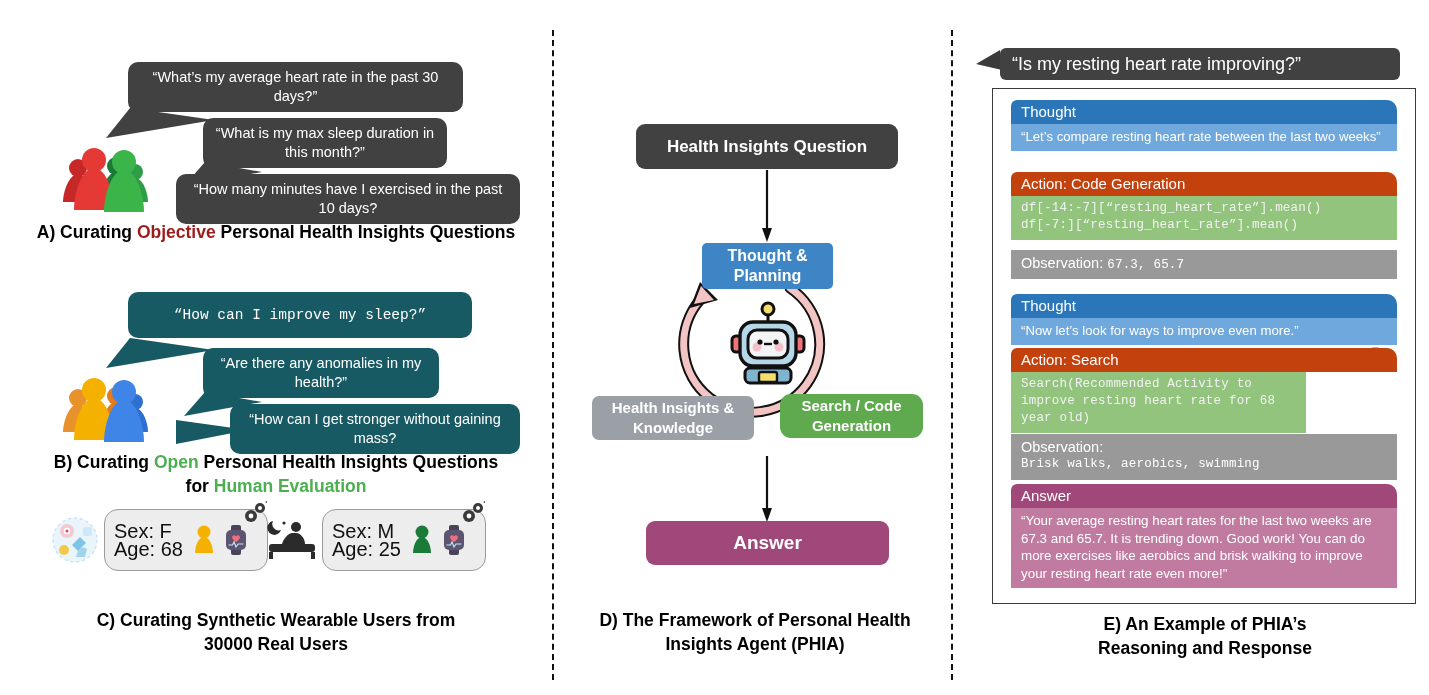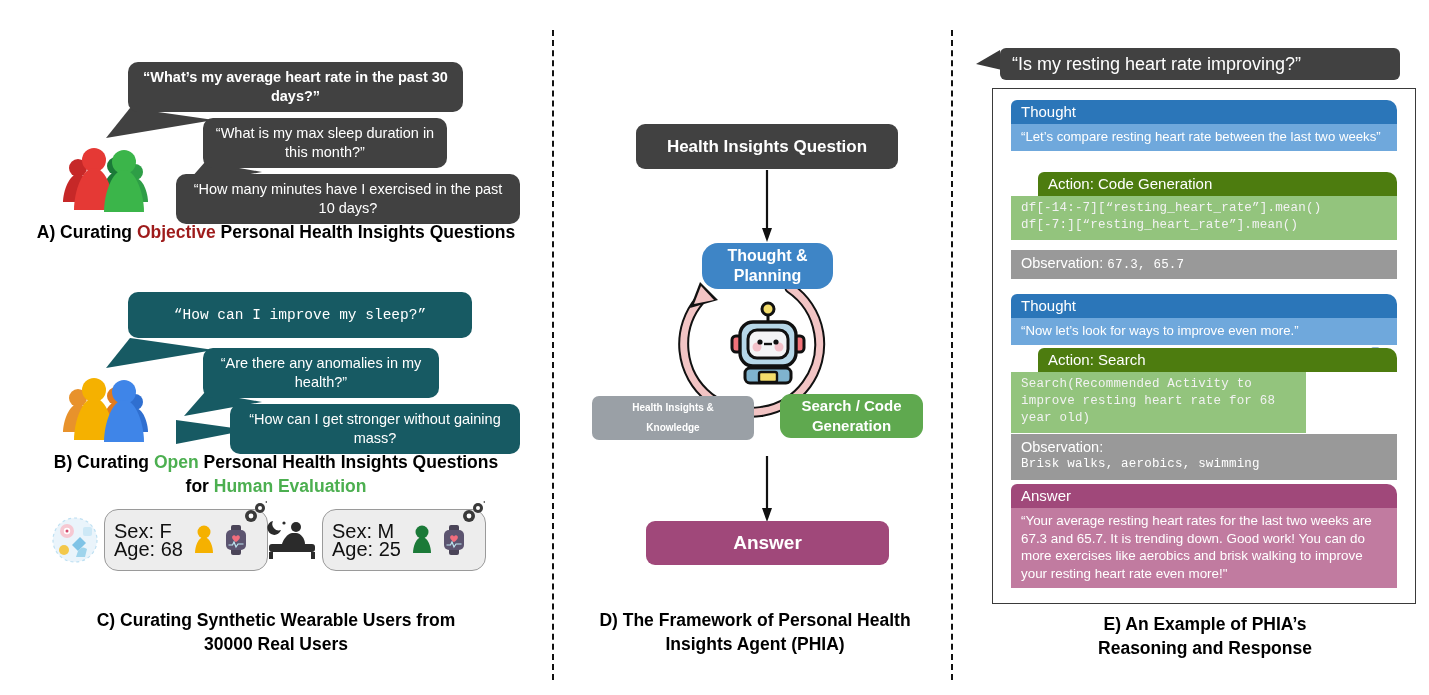--- a/index.html
+++ b/index.html
@@ -35,37 +35,37 @@
   .usercard .info{font-size:20px;line-height:18px;color:#111;padding-left:9px;
     font-family:"Liberation Sans",sans-serif;white-space:nowrap;}
   .usercard .pawn{width:22px;height:30px;margin-left:10px;}
   .usercard .watch{width:26px;height:30px;margin-left:8px;}
 
   
   .dbox{position:absolute;border-radius:9px;color:#fff;font-weight:bold;
     display:flex;align-items:center;justify-content:center;text-align:center;
     font-size:16px;line-height:20px;box-sizing:border-box;}
   .dbox.hq{background:#414141;font-size:17px;}
-  .dbox.thought{background:#3E85C6;border-radius:16px;}
+  .dbox.thought{background:#3E85C6;border-radius:5px;}
   .dbox.know{background:#9AA0A6;border-radius:7px;}
   .dbox.search{background:#5FA94F;border-radius:7px;}
   .dbox.answer{background:#A0487A;border-radius:9px;font-size:19px;}
 
   
   .ebox{position:absolute;border:1.5px solid #3a3a3a;background:#fff;box-sizing:border-box;}
   .estep{position:absolute;box-sizing:border-box;}
   .ehead{font-size:15px;font-weight:400;color:#fff;padding:3px 10px 4px 10px;
     box-sizing:border-box;position:relative;}
   .ebody{font-size:13.2px;line-height:17px;color:#fff;padding:4px 10px 6px 10px;
     box-sizing:border-box;}
   .mono{font-family:"Liberation Mono",monospace;font-size:12.5px;line-height:17px;
     letter-spacing:0.2px;}
   .s-thought .ehead{background:#2B76B9;border-radius:6px 10px 0 0;}
   .s-thought .ebody{background:#6FA8DC;}
-  .s-action .ehead{background:#4d7c0f;border-radius:6px 10px 0 0;margin-left:27px;}
+  .s-action .ehead{background:#c2410c;border-radius:6px 10px 0 0;}
   .s-action .ebody{background:#93C47D;color:#f2f2f2;}
   .s-obs{background:#999999;color:#fff;padding:4px 10px 5px 10px;font-size:14.5px;line-height:18px;}
   .s-answer .ehead{background:#A0487A;border-radius:6px 10px 0 0;}
   .s-answer .ebody{background:#C17BA0;font-size:13.4px;line-height:17.5px;}
 </style>
 </head>
 <body>
 
 <div id="root">
 
@@ -90,21 +90,21 @@
     <polygon points="767,522 762,508 772,508" fill="#111"></polygon>
 
     <g>
       <path d="M 700 300 A 68 68 0 1 0 790 288" fill="none" stroke="#111" stroke-width="11" stroke-linecap="round"></path>
       <path d="M 700 300 A 68 68 0 1 0 790 288" fill="none" stroke="#F2C4C4" stroke-width="7" stroke-linecap="round"></path>
       <polygon points="700,282 718,300 690,308" fill="#111"></polygon>
       <polygon points="701,286 714,300 694,304" fill="#F2C4C4"></polygon>
     </g>
   </svg>
 
-  <div class="bubble dark" style="left:128px;top:62px;width:335px;height:50px;font-weight:bold;">“What’s my average heart rate in the past 30 days?”</div>
+  <div class="bubble dark" style="left:128px;top:62px;width:335px;height:50px;">“What’s my average heart rate in the past 30 days?”</div>
   <div class="bubble dark" style="left:203px;top:118px;width:244px;height:50px;">“What is my max sleep duration in this month?”</div>
   <div class="bubble dark" style="left:176px;top:174px;width:344px;height:50px;">“How many minutes have I exercised in the past 10 days?</div>
 
   <svg class="people" style="left:56px;top:140px;" width="92" height="78" viewBox="0 0 92 78">
     <g>
       <ellipse cx="22" cy="28" rx="9" ry="9" fill="#C62828"></ellipse>
       <path d="M22 34 C13 34 7 52 7 62 L37 62 C37 52 31 34 22 34 Z" fill="#C62828"></path>
       <ellipse cx="60" cy="26" rx="9" ry="9" fill="#1B7A38"></ellipse>
       <path d="M60 32 C51 32 45 50 45 60 L75 60 C75 50 69 32 60 32 Z" fill="#1B7A38"></path>
       <ellipse cx="79" cy="32" rx="8" ry="8" fill="#2E9E46"></ellipse>
@@ -244,21 +244,21 @@
     <rect x="19" y="30" width="40" height="28" rx="9" fill="#F4F4F6" stroke="#111" stroke-width="3"></rect>
     <circle cx="28" cy="47" r="4.5" fill="#F3C1C9"></circle>
     <circle cx="50" cy="47" r="4.5" fill="#F3C1C9"></circle>
     <circle cx="31" cy="42" r="2.6" fill="#111"></circle>
     <circle cx="47" cy="42" r="2.6" fill="#111"></circle>
     <line x1="35" y1="44" x2="43" y2="44" stroke="#111" stroke-width="2.4"></line>
     <rect x="16" y="68" width="46" height="15" rx="5" fill="#7FB3CE" stroke="#111" stroke-width="3"></rect>
     <rect x="30" y="72" width="18" height="10" rx="2" fill="#F3DD6B" stroke="#111" stroke-width="2.4"></rect>
   </svg>
 
-  <div class="dbox know" style="left:592px;top:396px;width:162px;height:44px;flex-direction:column;font-size:10px;">
+  <div class="dbox know" style="left:592px;top:396px;width:162px;height:44px;flex-direction:column;font-size:15px;">
     <span>Health Insights &amp;</span>
     <span>Knowledge</span>
   </div>
 
   <div class="dbox search" style="left:780px;top:394px;width:143px;height:44px;flex-direction:column;font-size:15px;border-radius:11px;">
     <span>Search / Code</span>
     <span>Generation</span>
   </div>
 
   <div class="dbox answer" style="left:646px;top:521px;width:243px;height:44px;">Answer</div>

